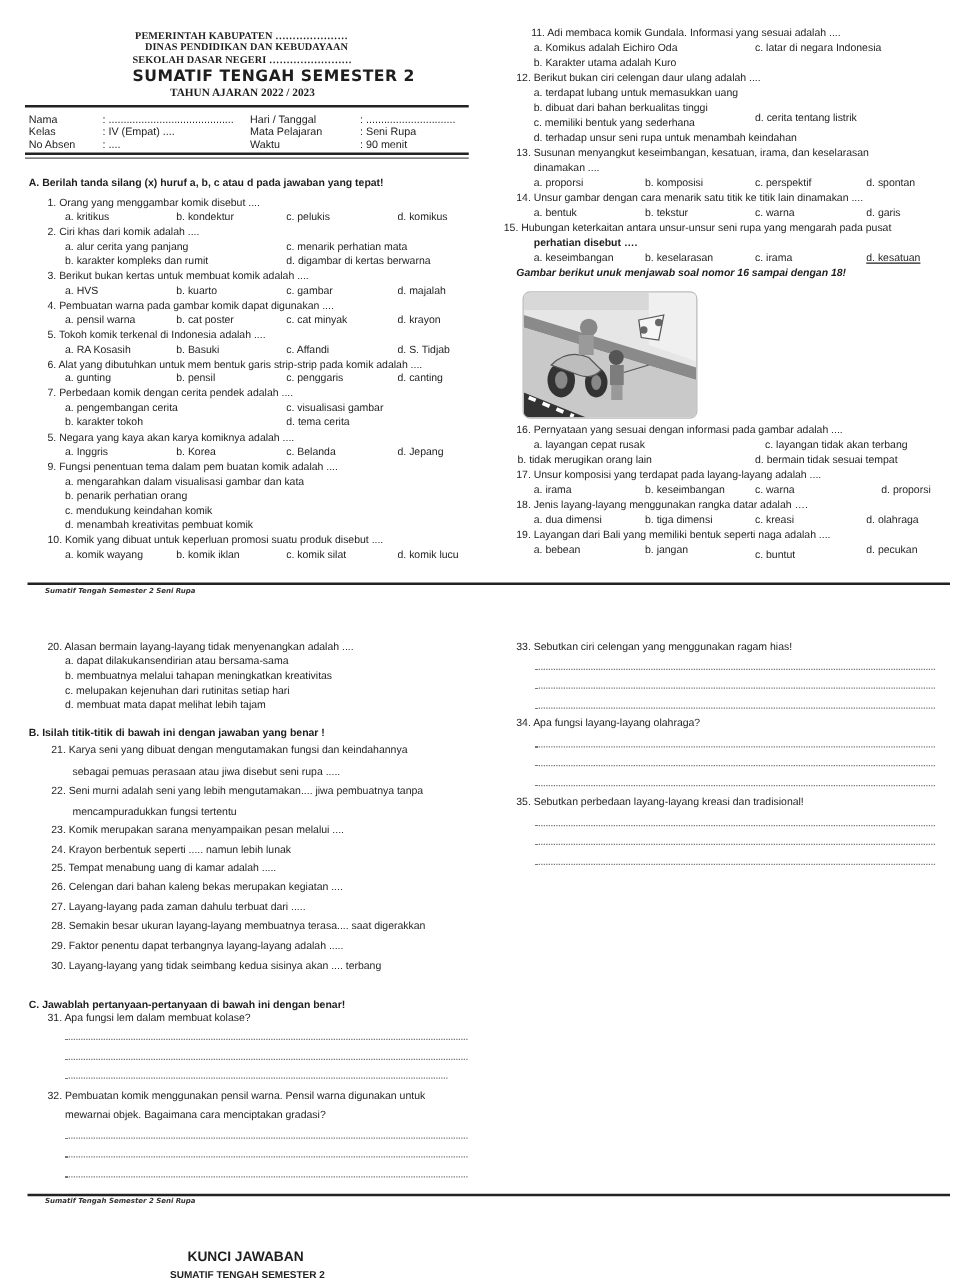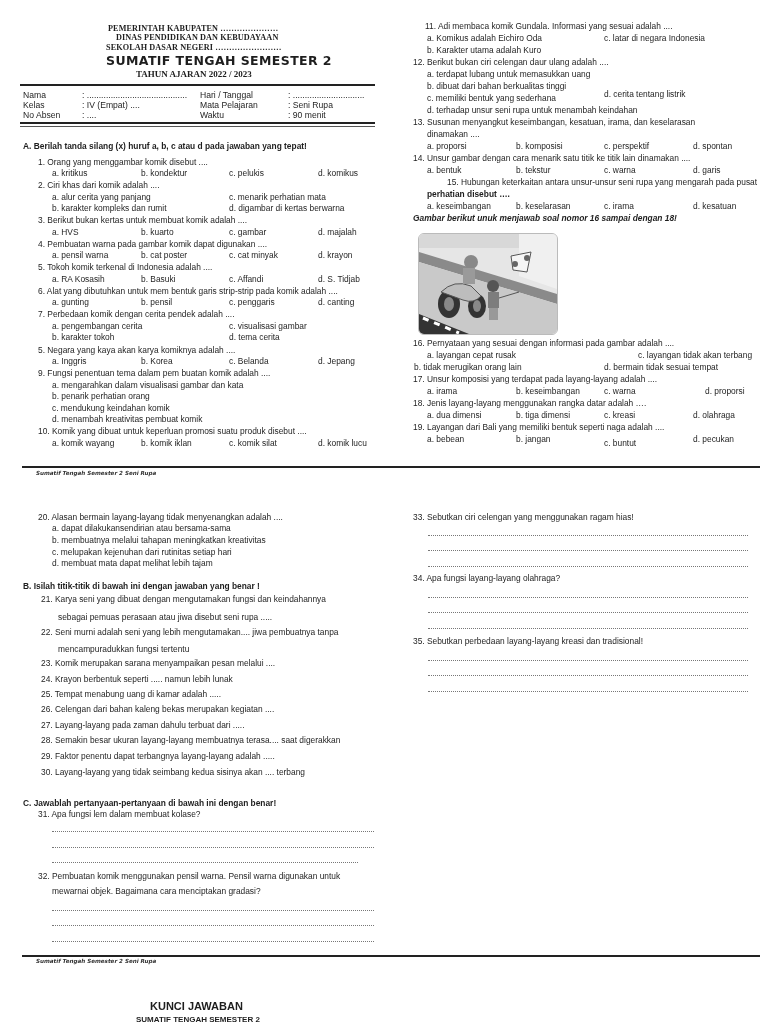--- a/index.html
+++ b/index.html
@@ -136,26 +136,26 @@
 <div class="opt" style="left:516px;top:141px;">b. komposisi</div>
 <div class="opt" style="left:604px;top:141px;">c. perspektif</div>
 <div class="opt" style="left:693px;top:141px;">d. spontan</div>
 
 <div class="q" style="left:413px;top:153px;">14. Unsur gambar dengan cara menarik satu titik ke titik lain dinamakan ....</div>
 <div class="opt" style="left:427px;top:165px;">a.   bentuk</div>
 <div class="opt" style="left:516px;top:165px;">b. tekstur</div>
 <div class="opt" style="left:604px;top:165px;">c. warna</div>
 <div class="opt" style="left:693px;top:165px;">d. garis</div>
 
-<div class="q" style="left:403px;top:177px;margin-left:44px;">15. Hubungan keterkaitan antara unsur-unsur seni rupa yang mengarah pada pusat</div>
+<div class="q" style="left:403px;top:177px;">15. Hubungan keterkaitan antara unsur-unsur seni rupa yang mengarah pada pusat</div>
 <div class="q" style="left:427px;top:189px;font-weight:bold;">perhatian disebut ….</div>
 <div class="opt" style="left:427px;top:201px;">a.   keseimbangan</div>
 <div class="opt" style="left:516px;top:201px;">b. keselarasan</div>
 <div class="opt" style="left:604px;top:201px;">c. irama</div>
-<div class="opt" style="left:693px;top:201px;">d. kesatuan</div>
+<div class="opt" style="left:693px;top:201px;text-decoration:underline;">d. kesatuan</div>
 <div class="ital-note" style="left:413px;top:213px;">Gambar berikut unuk menjawab soal nomor 16 sampai dengan 18!</div>
 
 <div class="illus">
   <svg width="138" height="100" viewBox="0 0 138 100">
     <rect x="0" y="0" width="138" height="100" fill="#e6e6e6"></rect>
     <rect x="0" y="0" width="138" height="14" fill="#d8d8d8"></rect>
     <polygon points="0,18 138,60 138,70 0,28" fill="#8a8a8a"></polygon>
     <polygon points="0,28 138,70 138,100 0,100" fill="#c9c9c9"></polygon>
     <polygon points="100,0 138,0 138,55 100,42" fill="#f0f0f0"></polygon>
     <polygon points="0,80 50,100 0,100" fill="#333"></polygon>
@@ -176,21 +176,21 @@
     <line x1="80" y1="64" x2="100" y2="58" stroke="#555" stroke-width="1"></line>
 
     <polygon points="92,22 112,18 108,38 94,36" fill="#f5f5f5" stroke="#555" stroke-width="1"></polygon>
     <circle cx="96" cy="30" r="3" fill="#666"></circle>
     <circle cx="108" cy="24" r="3" fill="#666"></circle>
   </svg>
 </div>
 
 <div class="q" style="left:413px;top:338px;">16. Pernyataan yang sesuai dengan informasi pada gambar adalah ....</div>
 <div class="opt" style="left:427px;top:350px;">a.   layangan cepat rusak</div>
-<div class="opt" style="left:638px;top:350px;">c. layangan tidak akan terbang</div>
+<div class="opt" style="left:612px;top:350px;">c. layangan tidak akan terbang</div>
 <div class="opt" style="left:414px;top:362px;">b.   tidak merugikan orang lain</div>
 <div class="opt" style="left:604px;top:362px;">d. bermain tidak sesuai tempat</div>
 
 <div class="q" style="left:413px;top:374px;">17. Unsur komposisi yang terdapat pada layang-layang adalah ....</div>
 <div class="opt" style="left:427px;top:386px;">a.   irama</div>
 <div class="opt" style="left:516px;top:386px;">b. keseimbangan</div>
 <div class="opt" style="left:604px;top:386px;">c. warna</div>
 <div class="opt" style="left:693px;top:386px;margin-left:12px;">d. proporsi</div>
 
 <div class="q" style="left:413px;top:398px;">18. Jenis layang-layang menggunakan rangka datar adalah ….</div>

